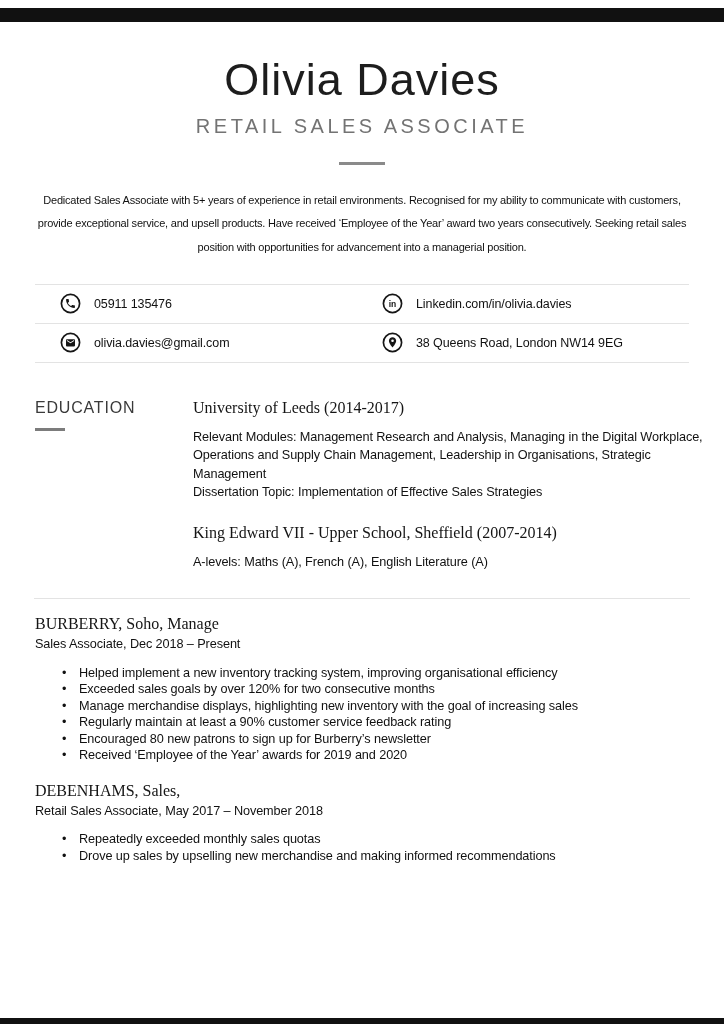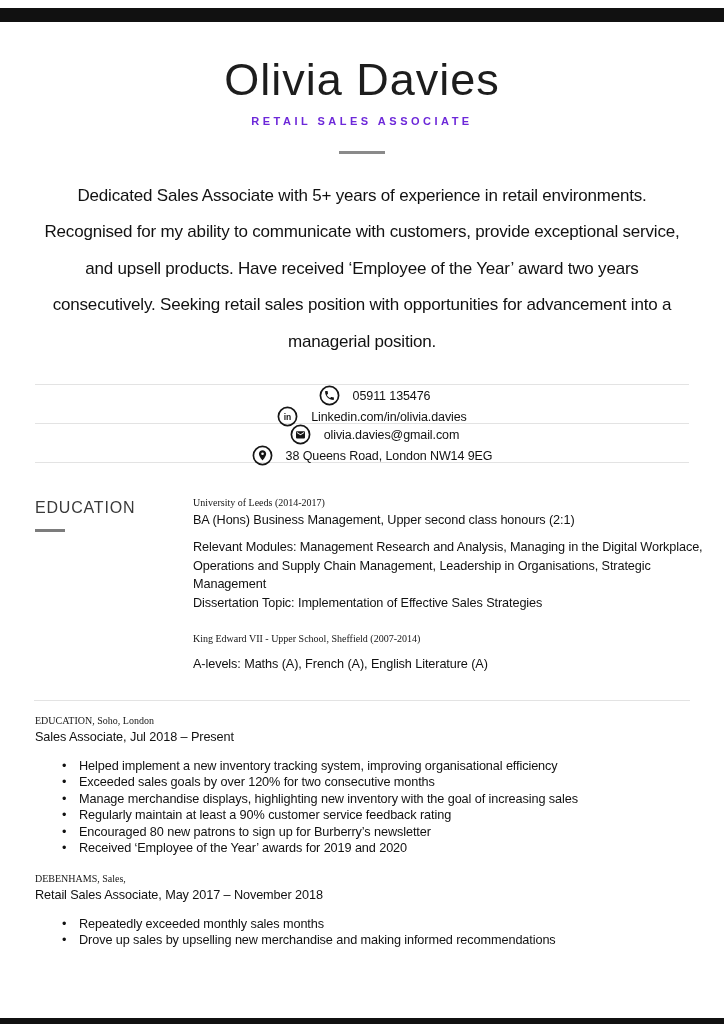--- a/index.html
+++ b/index.html
@@ -14,52 +14,52 @@
   .bar.bottom { bottom:0; }
 
   
   .name {
     margin-top:46px; text-align:center;
     font-size:45px; font-weight:300; letter-spacing:1px;
     color:#1d1d1d; line-height:1.15;
   }
   .job-title {
     margin-top:9px; text-align:center;
-    font-size:11px; letter-spacing:3.5px; color:#6d28d9; font-weight:700;
+    font-size:20px; letter-spacing:3.5px; color:#737373; font-weight:400;
   }
   .header-rule {
     width:46px; height:3px; background:#8a8a8a; margin:24px auto 0;
   }
   .summary {
     margin:24px 36px 0; text-align:center;
-    font-size:17px; letter-spacing:-0.2px; line-height:2.15; color:#111;
+    font-size:11px; letter-spacing:-0.2px; line-height:2.15; color:#111;
   }
 
   
   .contact { margin:24px 35px 0; border-top:1px solid #e3e3e3; }
-  .contact-row { display:flex; height:39px; align-items:center; border-bottom:1px solid #e3e3e3;flex-direction:column; }
+  .contact-row { display:flex; height:39px; align-items:center; border-bottom:1px solid #e3e3e3; }
   .contact-cell { flex:0 0 50%; display:flex; align-items:center; gap:13px; }
   .contact-cell.left { padding-left:25px; }
   .contact-cell.right { padding-left:20px; }
   .contact-cell .cicon { width:21px; height:21px; flex:none; display:block; }
   .contact-text { font-size:12.5px; letter-spacing:-0.1px; color:#111; }
 
   
   .section { display:flex; padding:0 20px 0 35px; }
   .section.education { margin-top:33px; }
   .section-divider { margin:27px 34px 0; border-top:1px solid #e3e3e3; }
   .section.work { padding-top:13px; }
   .section-label { width:158px; flex:none; padding-top:1px; }
   .section-heading {
     font-size:16px; font-weight:400; letter-spacing:0.8px;
     color:#3a3a3a; line-height:1.35;
   }
   .heading-rule { width:30px; height:3px; background:#7c7c7c; margin-top:10px; }
   .section-content { flex:1; font-size:12.7px; letter-spacing:-0.1px; line-height:1.45; color:#111; }
-  .serif-title { font-family:"Liberation Serif", serif; font-size:10px; letter-spacing:0; color:#151515; }
+  .serif-title { font-family:"Liberation Serif", serif; font-size:16px; letter-spacing:0; color:#151515; }
   .para { margin-top:9px; }
   .entry-gap { margin-top:20px;font-family:Liberation Serif, serif; }
   .sub-gap { margin-top:8px; }
   .bullets { list-style:none; margin-top:11px; line-height:1.3; }
   .bullets li { position:relative; margin-left:25px; padding-left:19px; }
   .bullets li::before {
     content:"\2022"; position:absolute; left:2px; top:0; color:#111;
   }
   .entry2 { margin-top:15px; }
 </style>
@@ -117,46 +117,45 @@
     </div>
   </div>
 
   <div class="section education">
     <div class="section-label">
       <div class="section-heading">EDUCATION</div>
       <div class="heading-rule"></div>
     </div>
     <div class="section-content">
       <div class="serif-title">University of Leeds (2014-2017)</div>
-      <div>BA (Hons) Business Management, Upper second class honours (2:1)</div>
       <div class="para">Relevant Modules: Management Research and Analysis, Managing in the Digital Workplace, Operations and Supply Chain Management, Leadership in Organisations, Strategic Management</div>
       <div>Dissertation Topic: Implementation of Effective Sales Strategies</div>
       <div class="serif-title entry-gap">King Edward VII - Upper School, Sheffield (2007-2014)</div>
       <div class="sub-gap">A-levels: Maths (A), French (A), English Literature (A)</div>
     </div>
   </div>
 
   <div class="section-divider"></div>
 
   <div class="section work">
     <div class="section-content">
-      <div class="serif-title">EDUCATION, Soho, London</div>
-      <div>Sales Associate, Jul 2018 – Present</div>
+      <div class="serif-title">BURBERRY, Soho, Manage</div>
+      <div>Sales Associate, Dec 2018 – Present</div>
       <ul class="bullets">
         <li>Helped implement a new inventory tracking system, improving organisational efficiency</li>
         <li>Exceeded sales goals by over 120% for two consecutive months</li>
         <li>Manage merchandise displays, highlighting new inventory with the goal of increasing sales</li>
         <li>Regularly maintain at least a 90% customer service feedback rating</li>
         <li>Encouraged 80 new patrons to sign up for Burberry’s newsletter</li>
         <li>Received ‘Employee of the Year’ awards for 2019 and 2020</li>
       </ul>
       <div class="serif-title entry2">DEBENHAMS, Sales,</div>
       <div>Retail Sales Associate, May 2017 – November 2018</div>
       <ul class="bullets">
-        <li>Repeatedly exceeded monthly sales months</li>
+        <li>Repeatedly exceeded monthly sales quotas</li>
         <li>Drove up sales by upselling new merchandise and making informed recommendations</li>
       </ul>
     </div>
   </div>
 
   <div class="bar bottom"></div>
 
 </div>
 
 </body></html>

